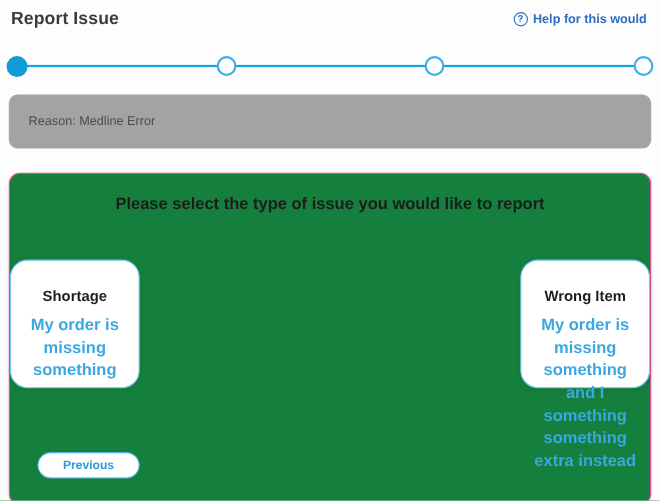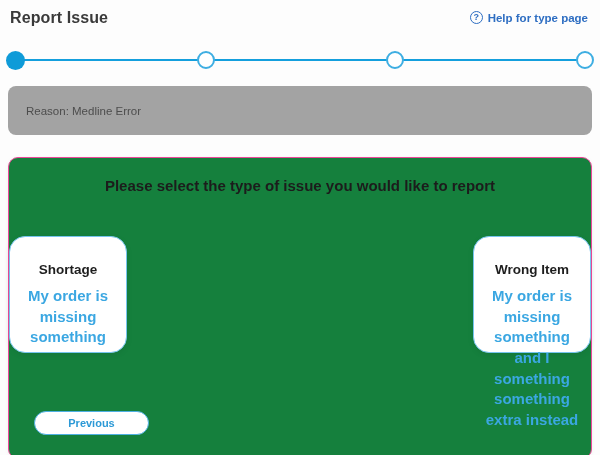--- a/index.html
+++ b/index.html
@@ -147,21 +147,21 @@
     font-size: 15px;
     line-height: 1.38;
     font-weight: 600;
     color: #3ba7e2;
   }
 
   .previous-btn {
     position: absolute;
     left: 25px;
     bottom: 23px;
-    width: 115px;
+    width: 93px;
     height: 24px;
     border: 1.5px solid #4fb0e2;
     border-radius: 12px;
     background: #ffffff;
     color: #2c99d6;
     font-family: "Liberation Sans", sans-serif;
     font-size: 11px;
     font-weight: 600;
     cursor: pointer;
     display: flex;
@@ -171,21 +171,21 @@
 </style>
 </head>
 <body>
 
 <div class="page">
 
   <div class="header">
     <div class="page-title">Report Issue</div>
     <div class="help-link">
       <span class="q-icon">?</span>
-      <span>Help for type page</span>
+      <span>Help for this would</span>
     </div>
   </div>
 
   <div class="stepper">
     <div class="stepper-line"></div>
     <div class="stepper-dots">
         <span class="step-dot active"></span>
         <span class="step-dot incomplete"></span>
         <span class="step-dot incomplete"></span>
         <span class="step-dot incomplete"></span>

